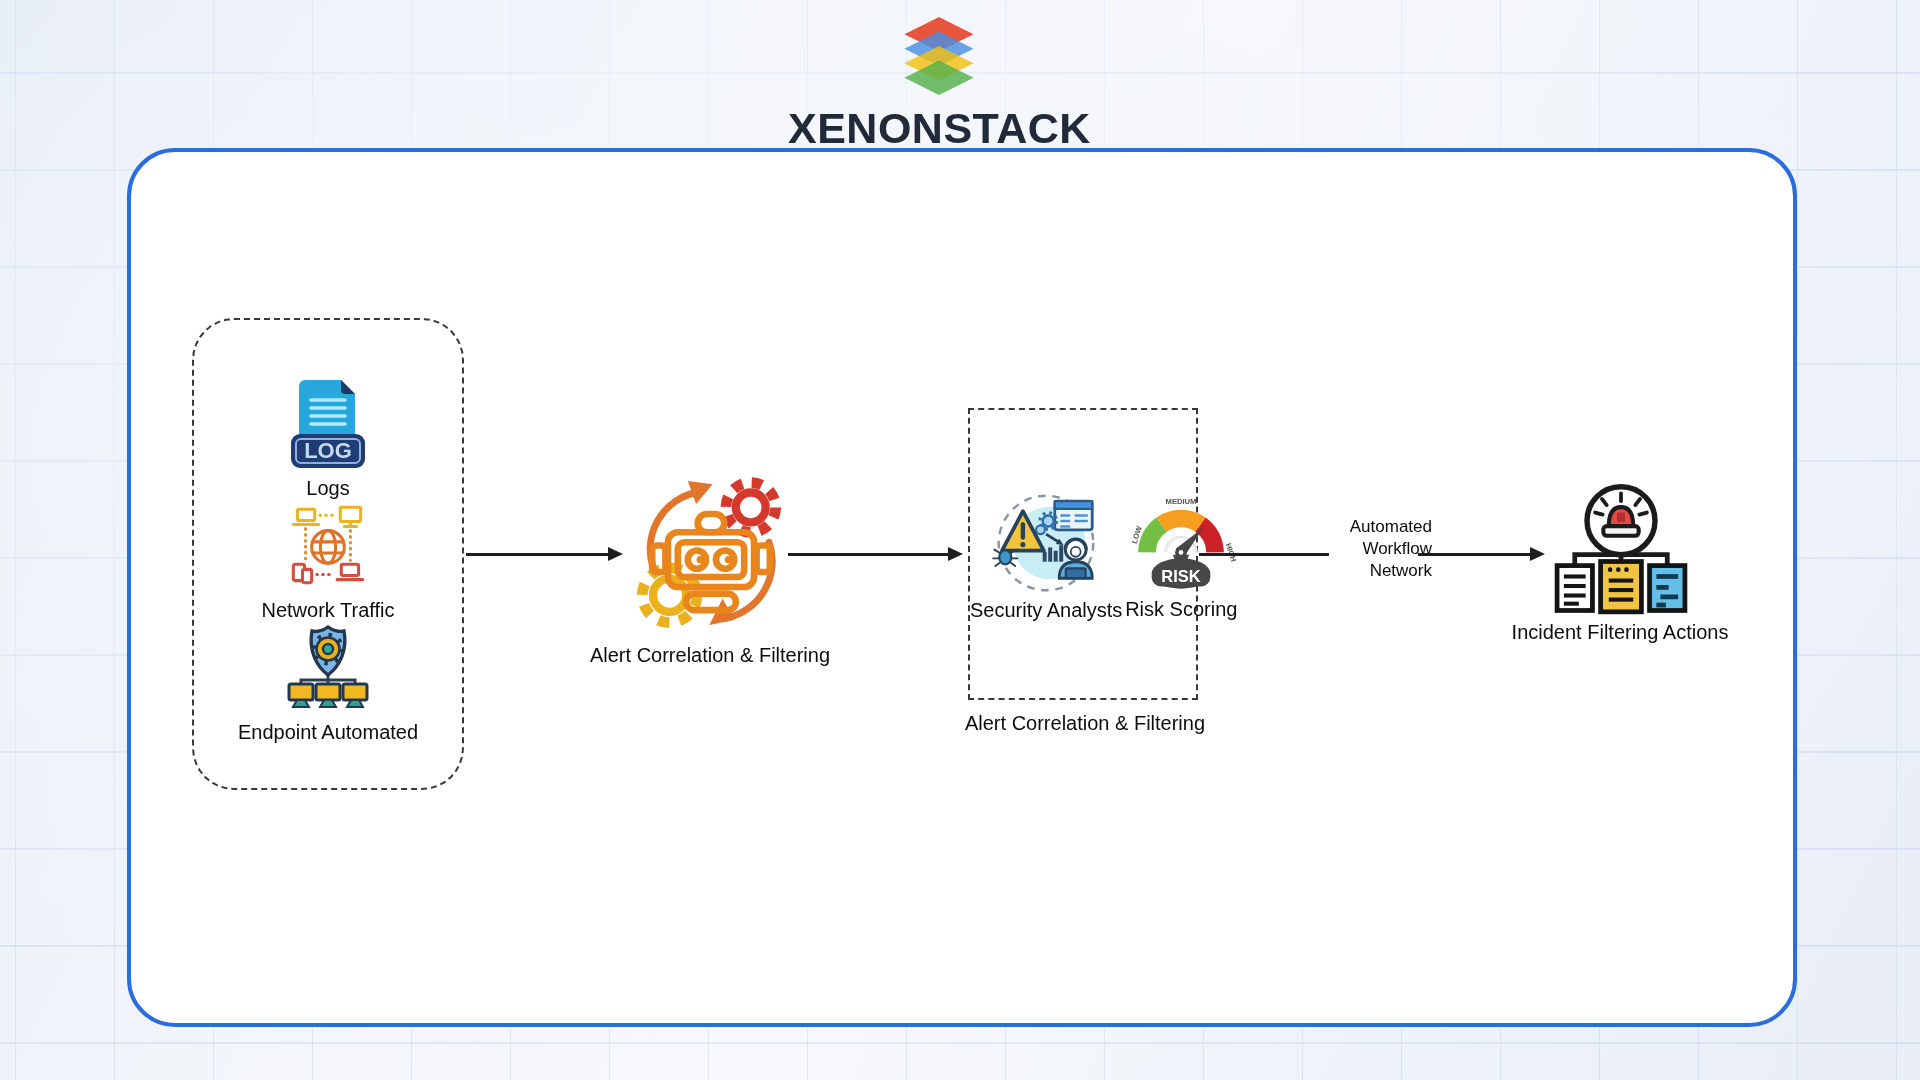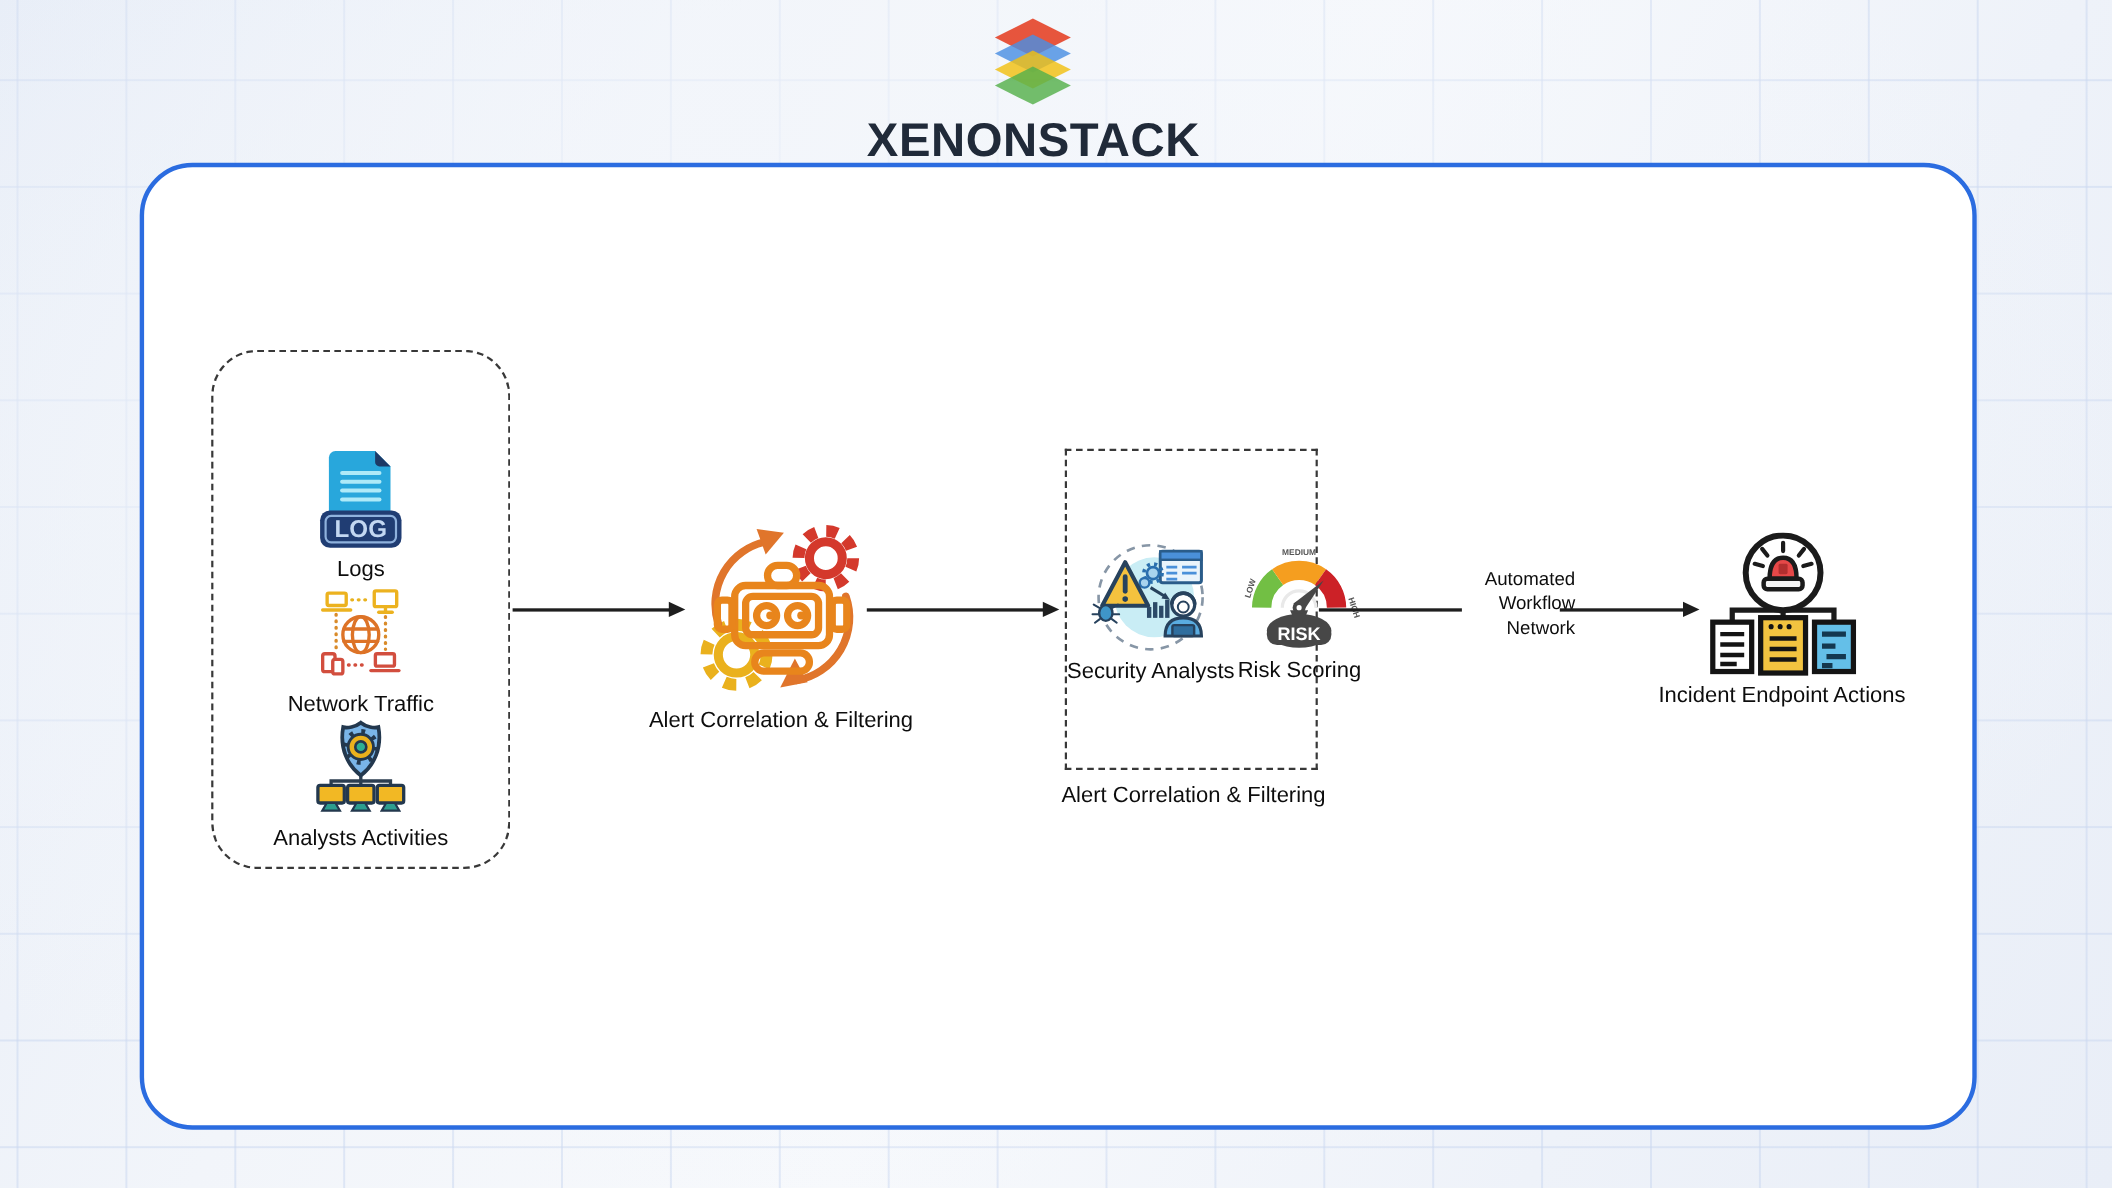--- a/index.html
+++ b/index.html
@@ -37,21 +37,21 @@
   .card{
     position:absolute;left:127px;top:148px;width:1662px;height:871px;
     background:#ffffff;border:4px solid #2b6ce0;border-radius:48px;
     box-sizing:content-box;
   }
   
   .group-sources{
     position:absolute;left:192px;top:318px;width:272px;height:472px;
     border:2.5px dashed #383838;border-radius:42px;
     display:flex;flex-direction:column;align-items:center;
-    justify-content:flex-end;box-sizing:border-box;
+    justify-content:center;box-sizing:border-box;
     padding:24px 0 14px 0;
   }
   .group-triage{
     position:absolute;left:968px;top:408px;width:230px;height:292px;
     border:2.5px dashed #383838;
     display:flex;align-items:center;
     justify-content:space-between;box-sizing:border-box;
     padding:5px 0 4px 0;
   }
   .diagram-item{display:flex;flex-direction:column;align-items:center;gap:1px;}
@@ -168,21 +168,21 @@
           <g>
             <rect x="13" y="62" width="24" height="16" rx="2" fill="#f2b824" stroke="#23384e" stroke-width="3"></rect>
             <path d="M21,78 h8 l4,7 h-16 z" fill="#2d9e8f" stroke="#23384e" stroke-width="2"></path>
             <rect x="40" y="62" width="24" height="16" rx="2" fill="#f2b824" stroke="#23384e" stroke-width="3"></rect>
             <path d="M48,78 h8 l4,7 h-16 z" fill="#2d9e8f" stroke="#23384e" stroke-width="2"></path>
             <rect x="67" y="62" width="24" height="16" rx="2" fill="#f2b824" stroke="#23384e" stroke-width="3"></rect>
             <path d="M75,78 h8 l4,7 h-16 z" fill="#2d9e8f" stroke="#23384e" stroke-width="2"></path>
           </g>
         </svg>
       </span>
-      <div class="node-label">Analysts Activities</div>
+      <div class="node-label">Endpoint Automated</div>
     </div>
   </div>
 
   <div class="flow-line" style="left:466px;top:553px;width:144px;"></div>
   <div class="flow-head" style="left:608px;top:547px;"></div>
 
   <span class="correlation-icon">
     <svg width="166" height="174" viewBox="0 0 100 105">
 
       <g stroke="#d4392c" fill="none">
@@ -346,15 +346,15 @@
       </g>
       <rect x="76" y="60" width="26" height="33" fill="#64bfe8" stroke="#141414" stroke-width="3.5"></rect>
       <g stroke="#14384f" stroke-width="3.5">
         <line x1="81" y1="68" x2="97" y2="68"></line>
         <line x1="81" y1="76" x2="90" y2="76"></line>
         <line x1="84" y1="83" x2="97" y2="83"></line>
         <line x1="81" y1="89" x2="88" y2="89"></line>
       </g>
     </svg>
   </span>
-  <div class="label-response">Incident Endpoint Actions</div>
+  <div class="label-response">Incident Filtering Actions</div>
 
 </div>
 
 </body></html>

